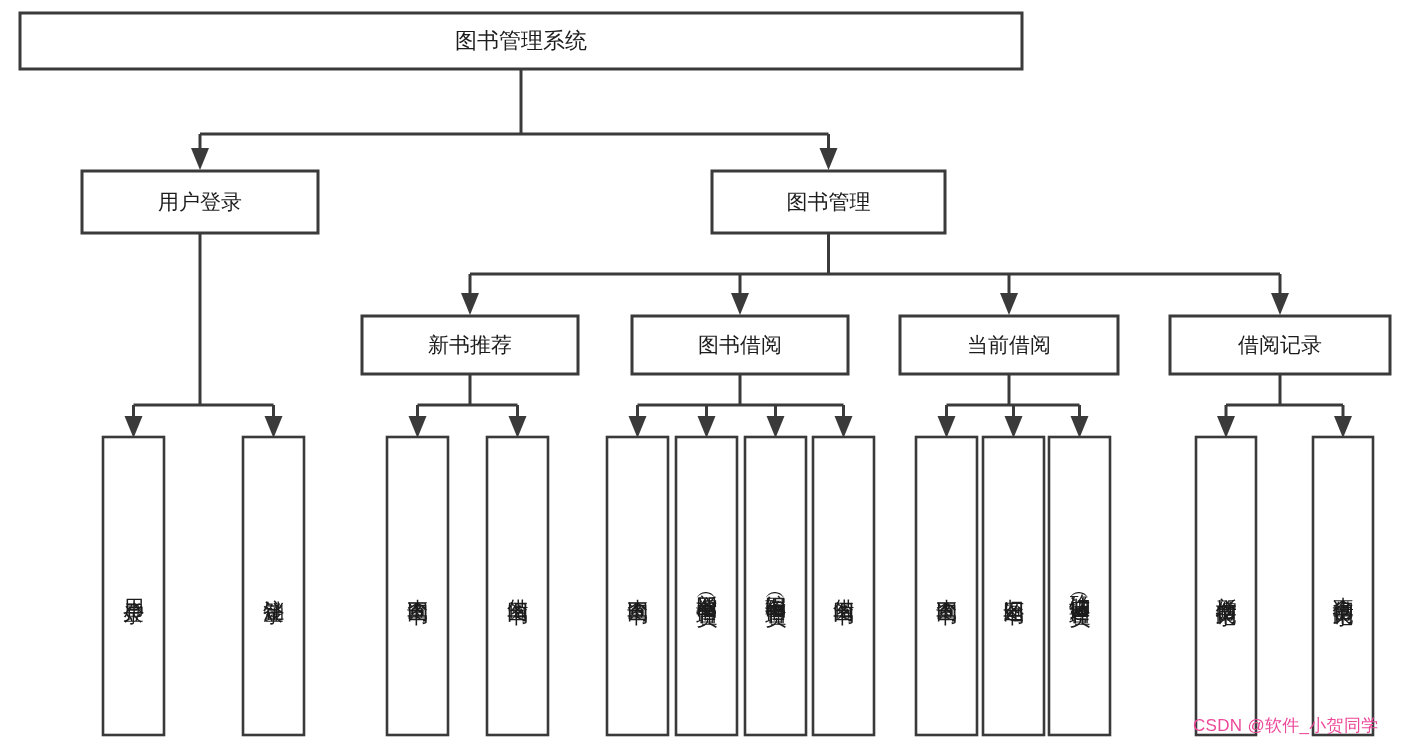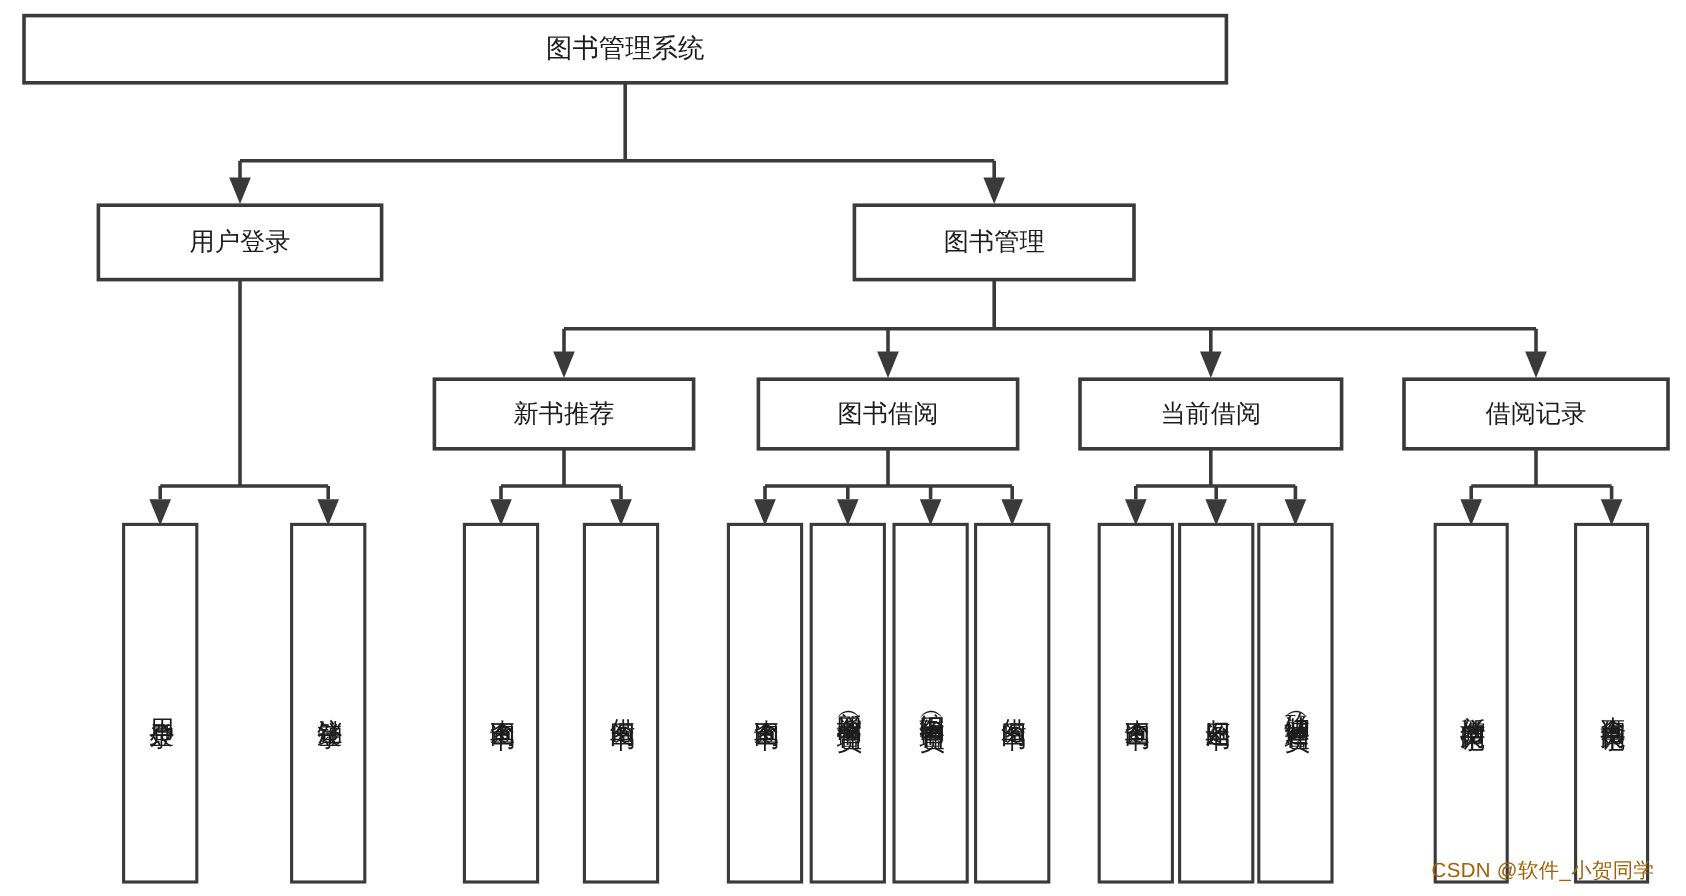--- a/index.html
+++ b/index.html
@@ -69,21 +69,21 @@
     letter-spacing: 2px;
     white-space: nowrap;
     pointer-events: none;
   }
   .watermark {
     position: absolute;
     left: 1193px;
     top: 714px;
     font-family: "Liberation Sans", "DejaVu Sans", sans-serif;
     font-size: 17px;
-    color: #a16207;
+    color: #ec4899;
     white-space: nowrap;
     letter-spacing: 0.3px;
   }
 </style>
 </head>
 <body>
 
 <div id="diagram-root">
 
   <svg id="tree-svg" viewBox="0 0 1405 747">

